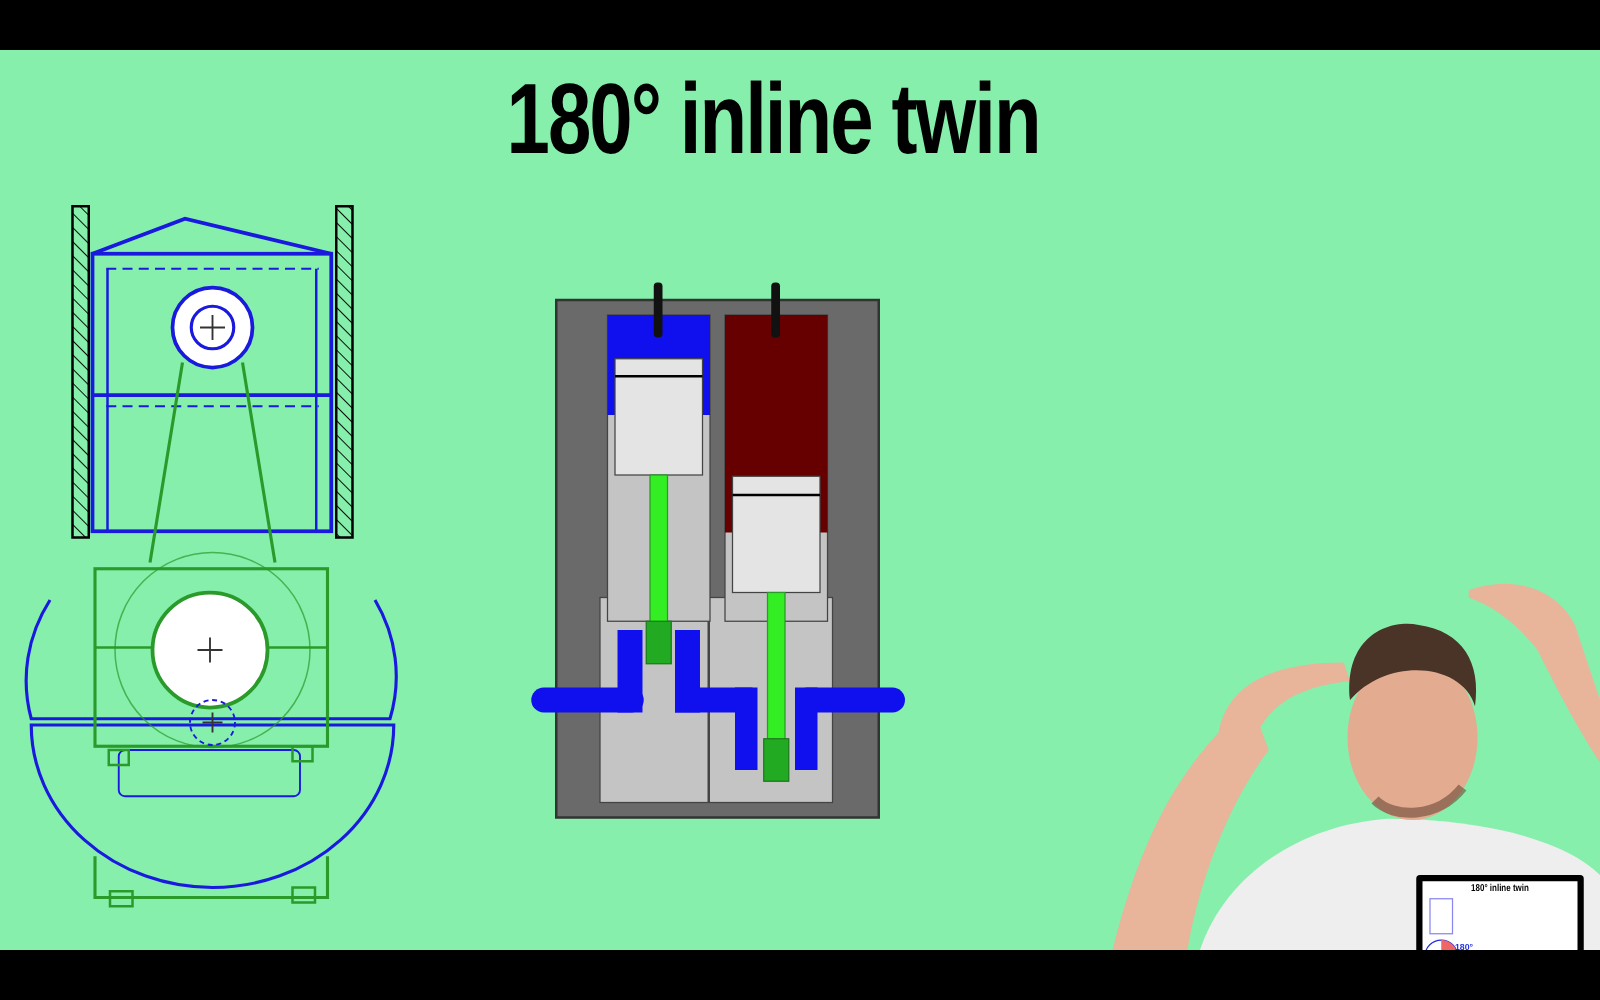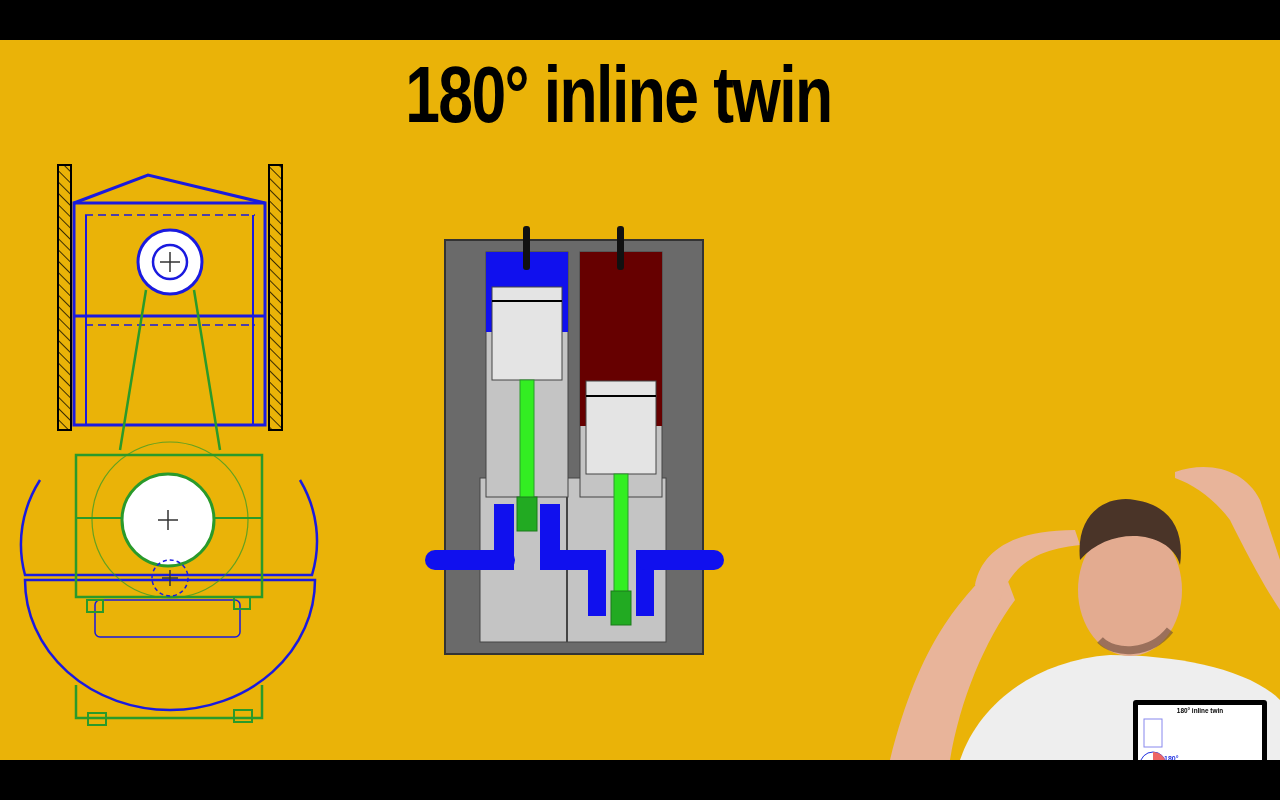--- a/index.html
+++ b/index.html
@@ -1,19 +1,19 @@
 <!DOCTYPE html>
 <html><head>
 <meta charset="utf-8">
 <style>
   html,body{margin:0;padding:0;background:#000;}
   body{width:1280px;height:800px;position:relative;overflow:hidden;font-family:"Liberation Sans",sans-serif;}
   .bar-top{position:absolute;left:0;top:0;width:1280px;height:40px;background:#000;}
   .bar-bottom{position:absolute;left:0;top:760px;width:1280px;height:40px;background:#000;}
-  .stage{position:absolute;left:0;top:40px;width:1280px;height:720px;background:#eab308;overflow:hidden;}
+  .stage{position:absolute;left:0;top:40px;width:1280px;height:720px;background:#86efac;overflow:hidden;}
   .title{position:absolute;left:0;top:10px;width:1236px;text-align:center;font-family:"Liberation Sans",sans-serif;font-weight:bold;font-size:80px;letter-spacing:-2px;color:#000;transform:scaleX(0.78);transform-origin:620px 0;line-height:90px;}
   svg{position:absolute;}
   .person{position:absolute;left:880px;top:410px;width:400px;height:310px;}
   .pip{position:absolute;left:1133px;top:660px;width:134px;height:86px;background:#000;border-radius:3px;}
   .pip-inner{position:absolute;left:5px;top:5px;width:124px;height:75px;background:#fff;overflow:hidden;}
   .pip-title{position:absolute;left:0;top:1px;width:124px;text-align:center;font-weight:bold;font-size:8px;color:#000;transform:scaleX(0.8);}
   .pip-label{position:absolute;left:26px;top:50px;font-size:7px;font-weight:bold;color:#2030e0;}
 </style>
 </head>
 <body>

